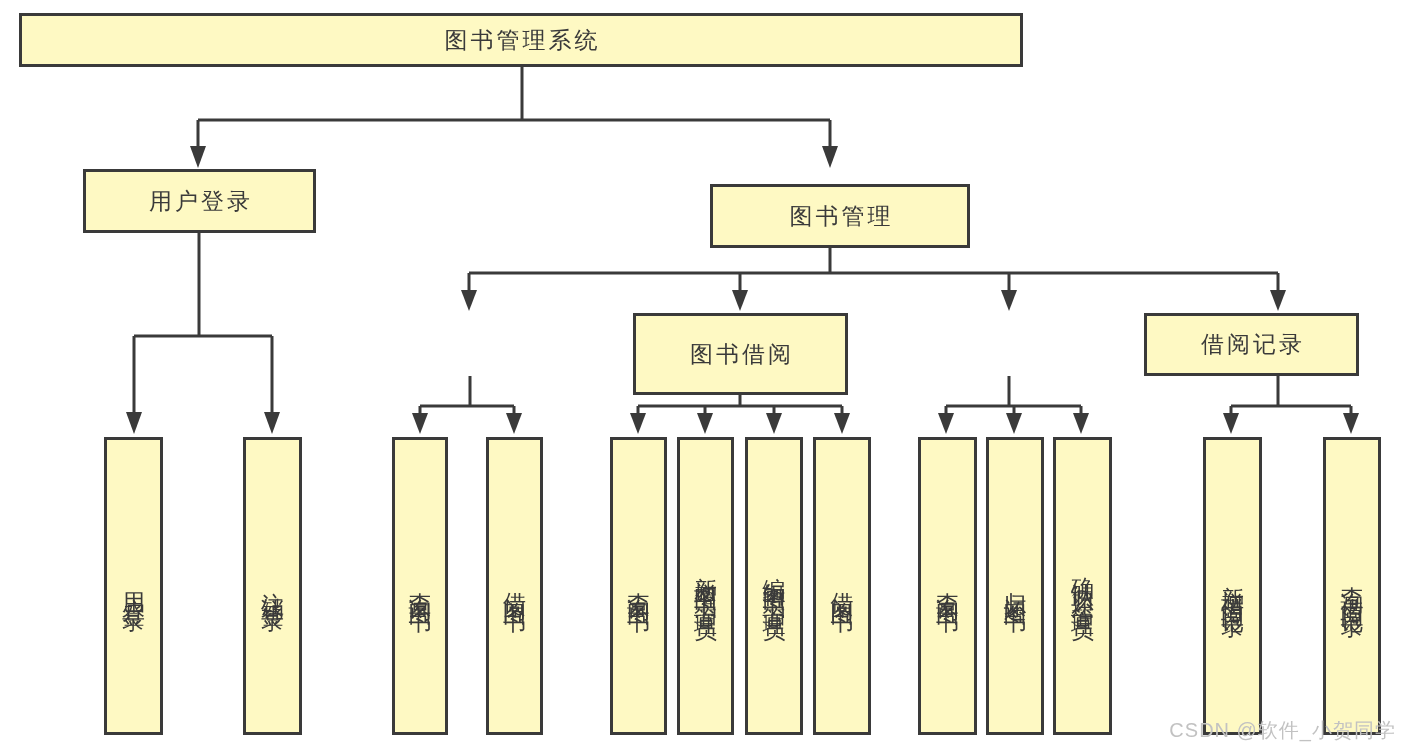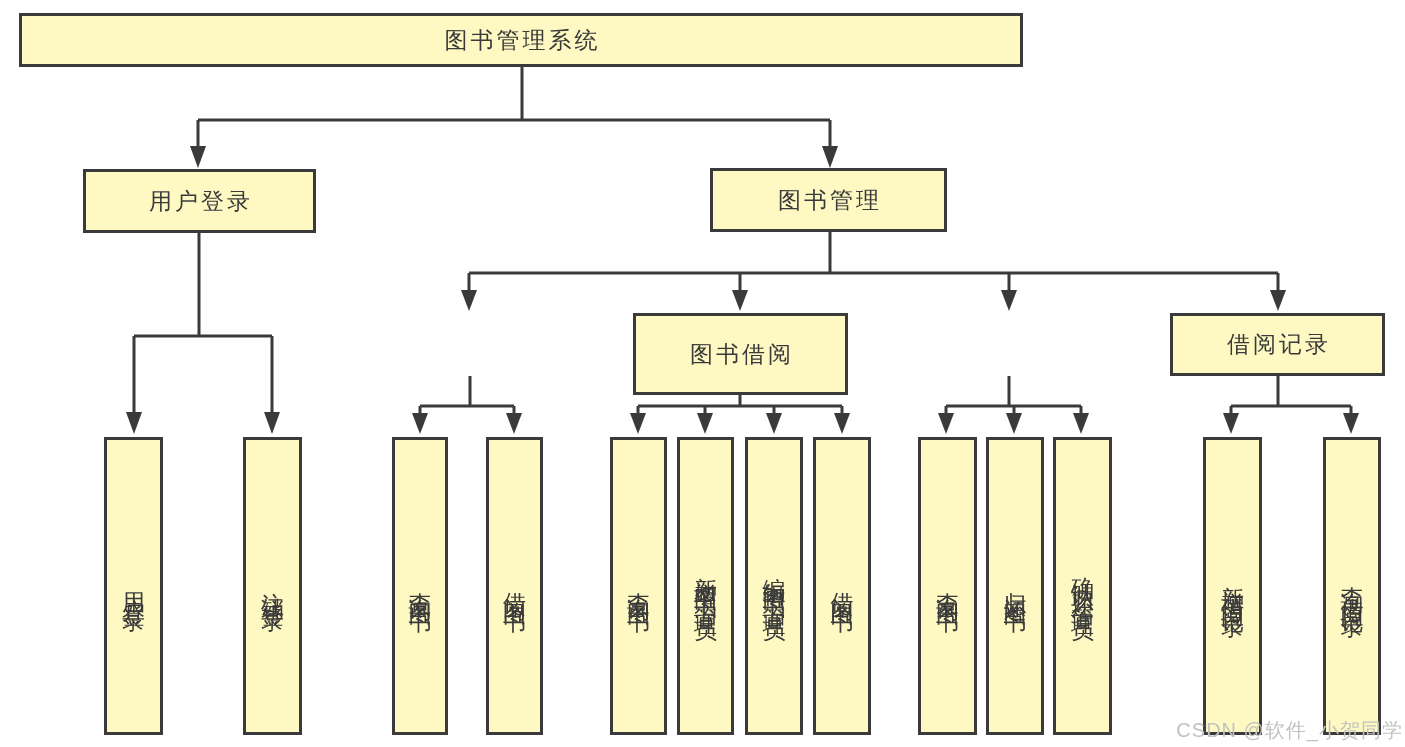--- a/index.html
+++ b/index.html
@@ -50,21 +50,21 @@
   .node.v span {
     writing-mode: vertical-rl;
     text-orientation: mixed;
     font-size: 23px;
     line-height: 1;
     letter-spacing: 6px;
     white-space: nowrap;
   }
   .watermark {
     position: absolute;
-    right: 2px;
+    right: 9px;
     bottom: 3px;
     font-size: 20px;
     letter-spacing: 1px;
     color: var(--watermark, #c2c2c2);
     white-space: nowrap;
   }
 </style>
 </head>
 <body>
 
@@ -109,28 +109,28 @@
     </g>
   </svg>
 
   <div class="node h" style="left:19px; top:13px; width:1004px; height:54px;">
     <span>图书管理系统</span>
   </div>
 
   <div class="node h" style="left:83px; top:169px; width:233px; height:64px;">
     <span>用户登录</span>
   </div>
-  <div class="node h" style="left:710px; top:168px; width:237px; height:64px;">
+  <div class="node h" style="left:710px; top:184px; width:260px; height:64px;">
     <span>图书管理</span>
   </div>
 
   <div class="node h" style="left:633px; top:313px; width:215px; height:82px;">
     <span>图书借阅</span>
   </div>
-  <div class="node h" style="left:1170px; top:313px; width:215px; height:63px;">
+  <div class="node h" style="left:1144px; top:313px; width:215px; height:63px;">
     <span>借阅记录</span>
   </div>
 
   <div class="node v" style="left:104px; top:437px; width:59px; height:298px;">
     <span>用户登录</span>
   </div>
   <div class="node v" style="left:243px; top:437px; width:59px; height:298px;">
     <span>注销登录</span>
   </div>
 

